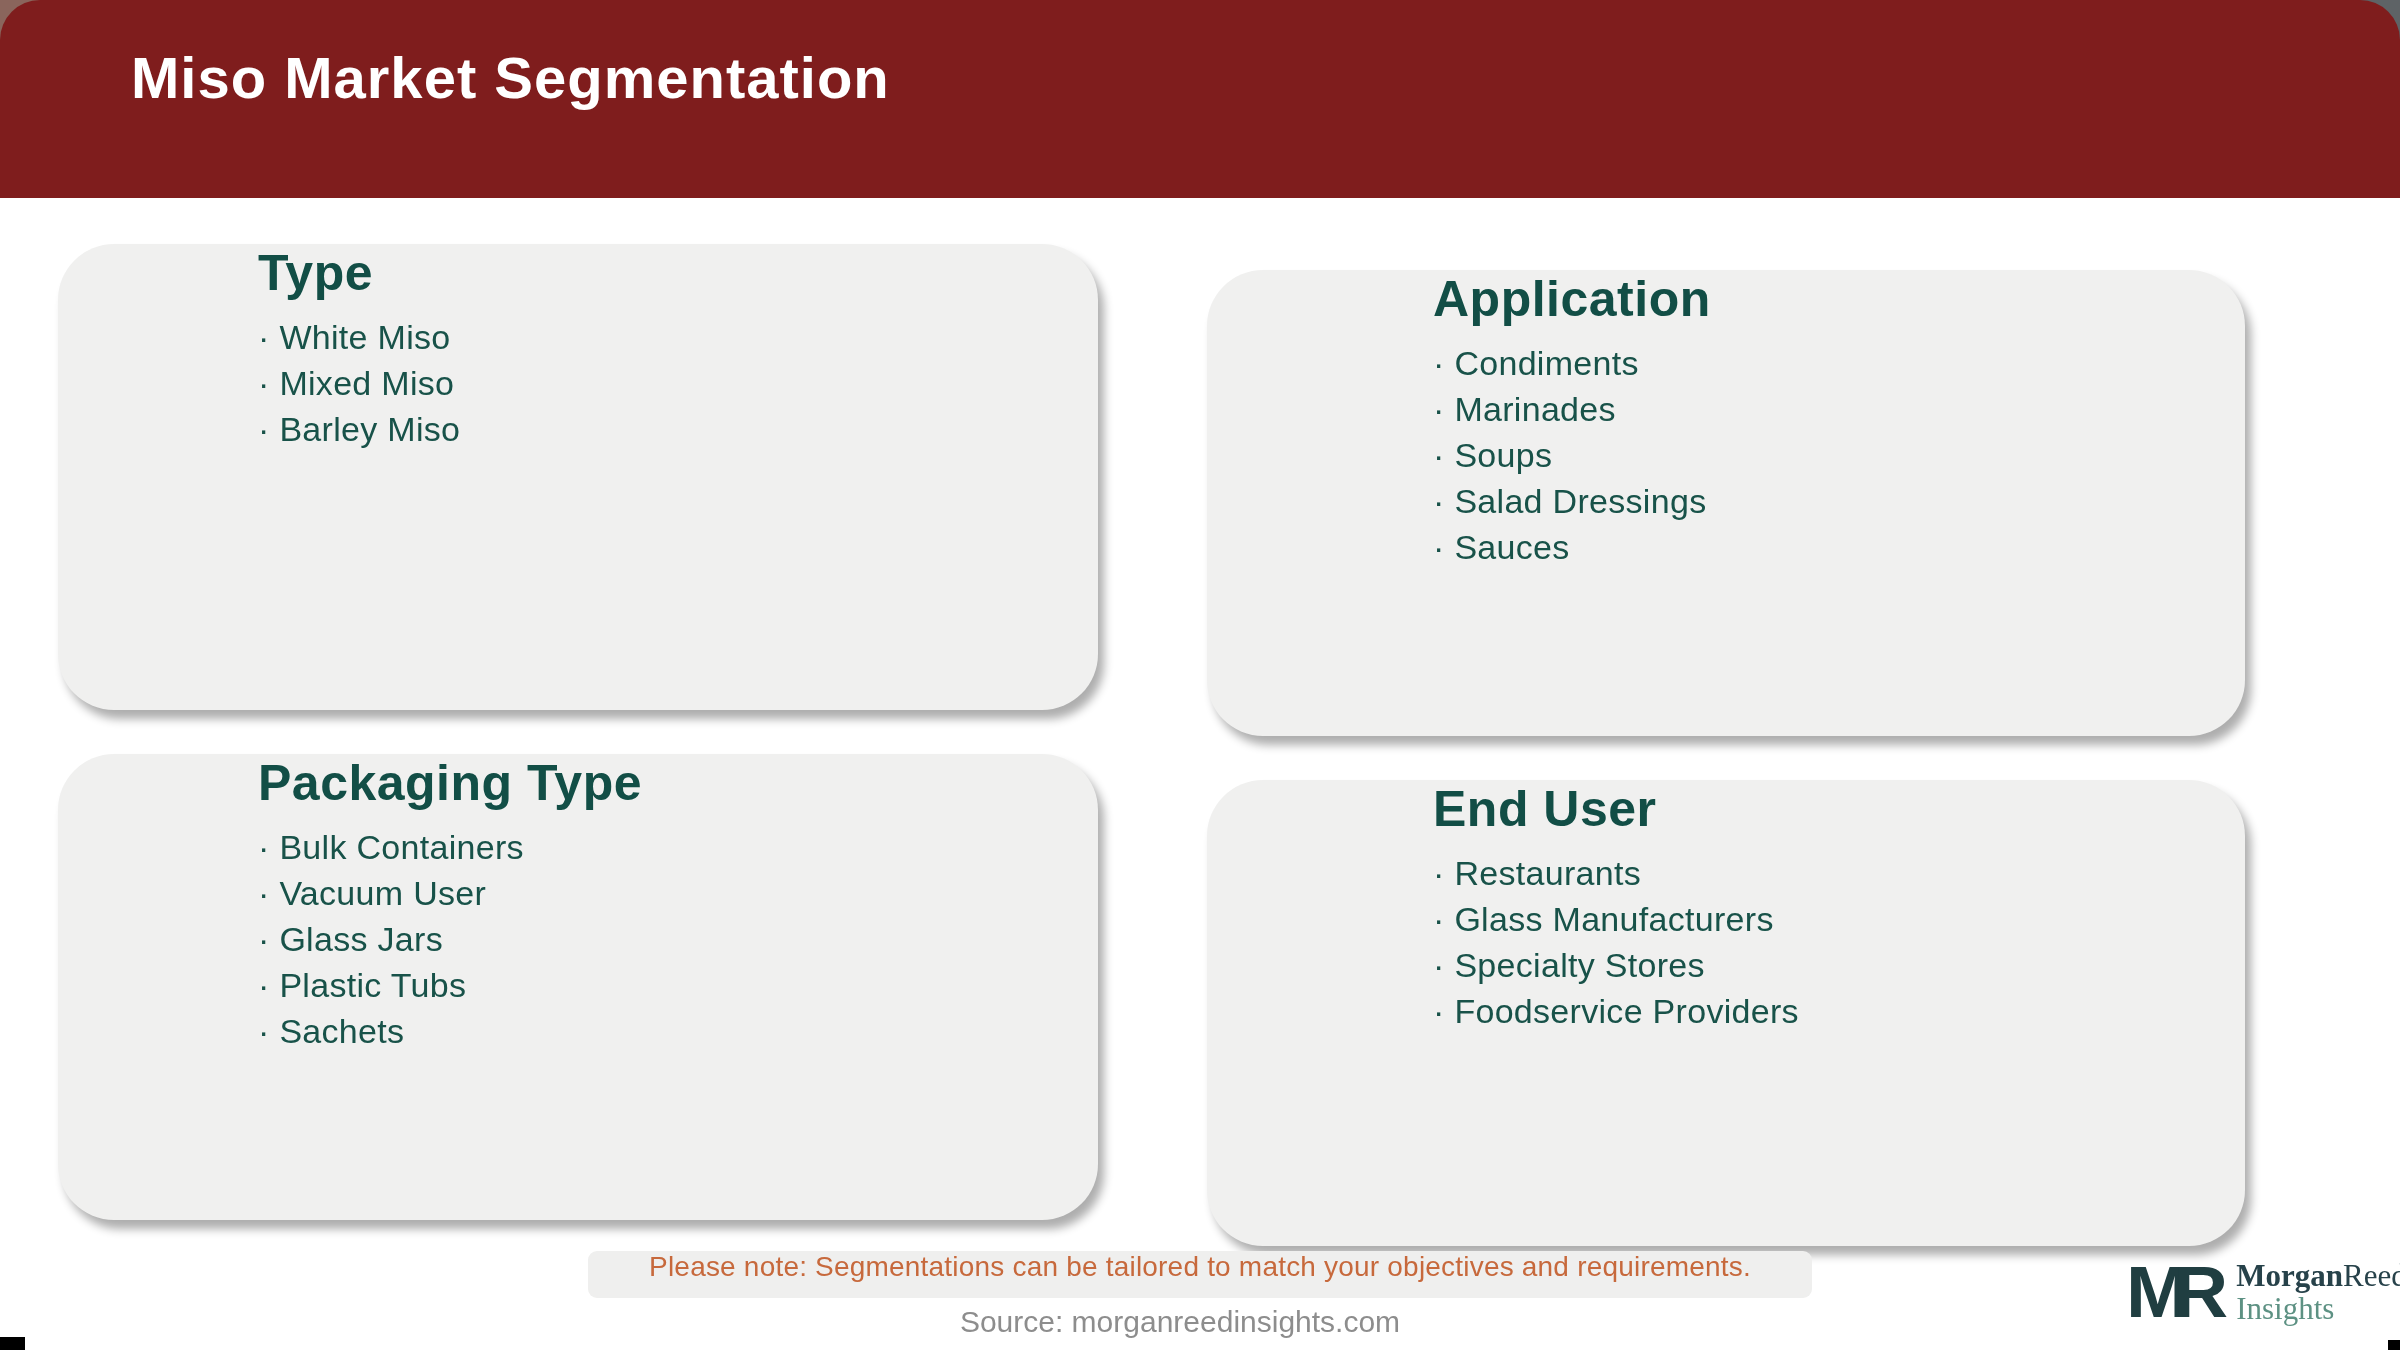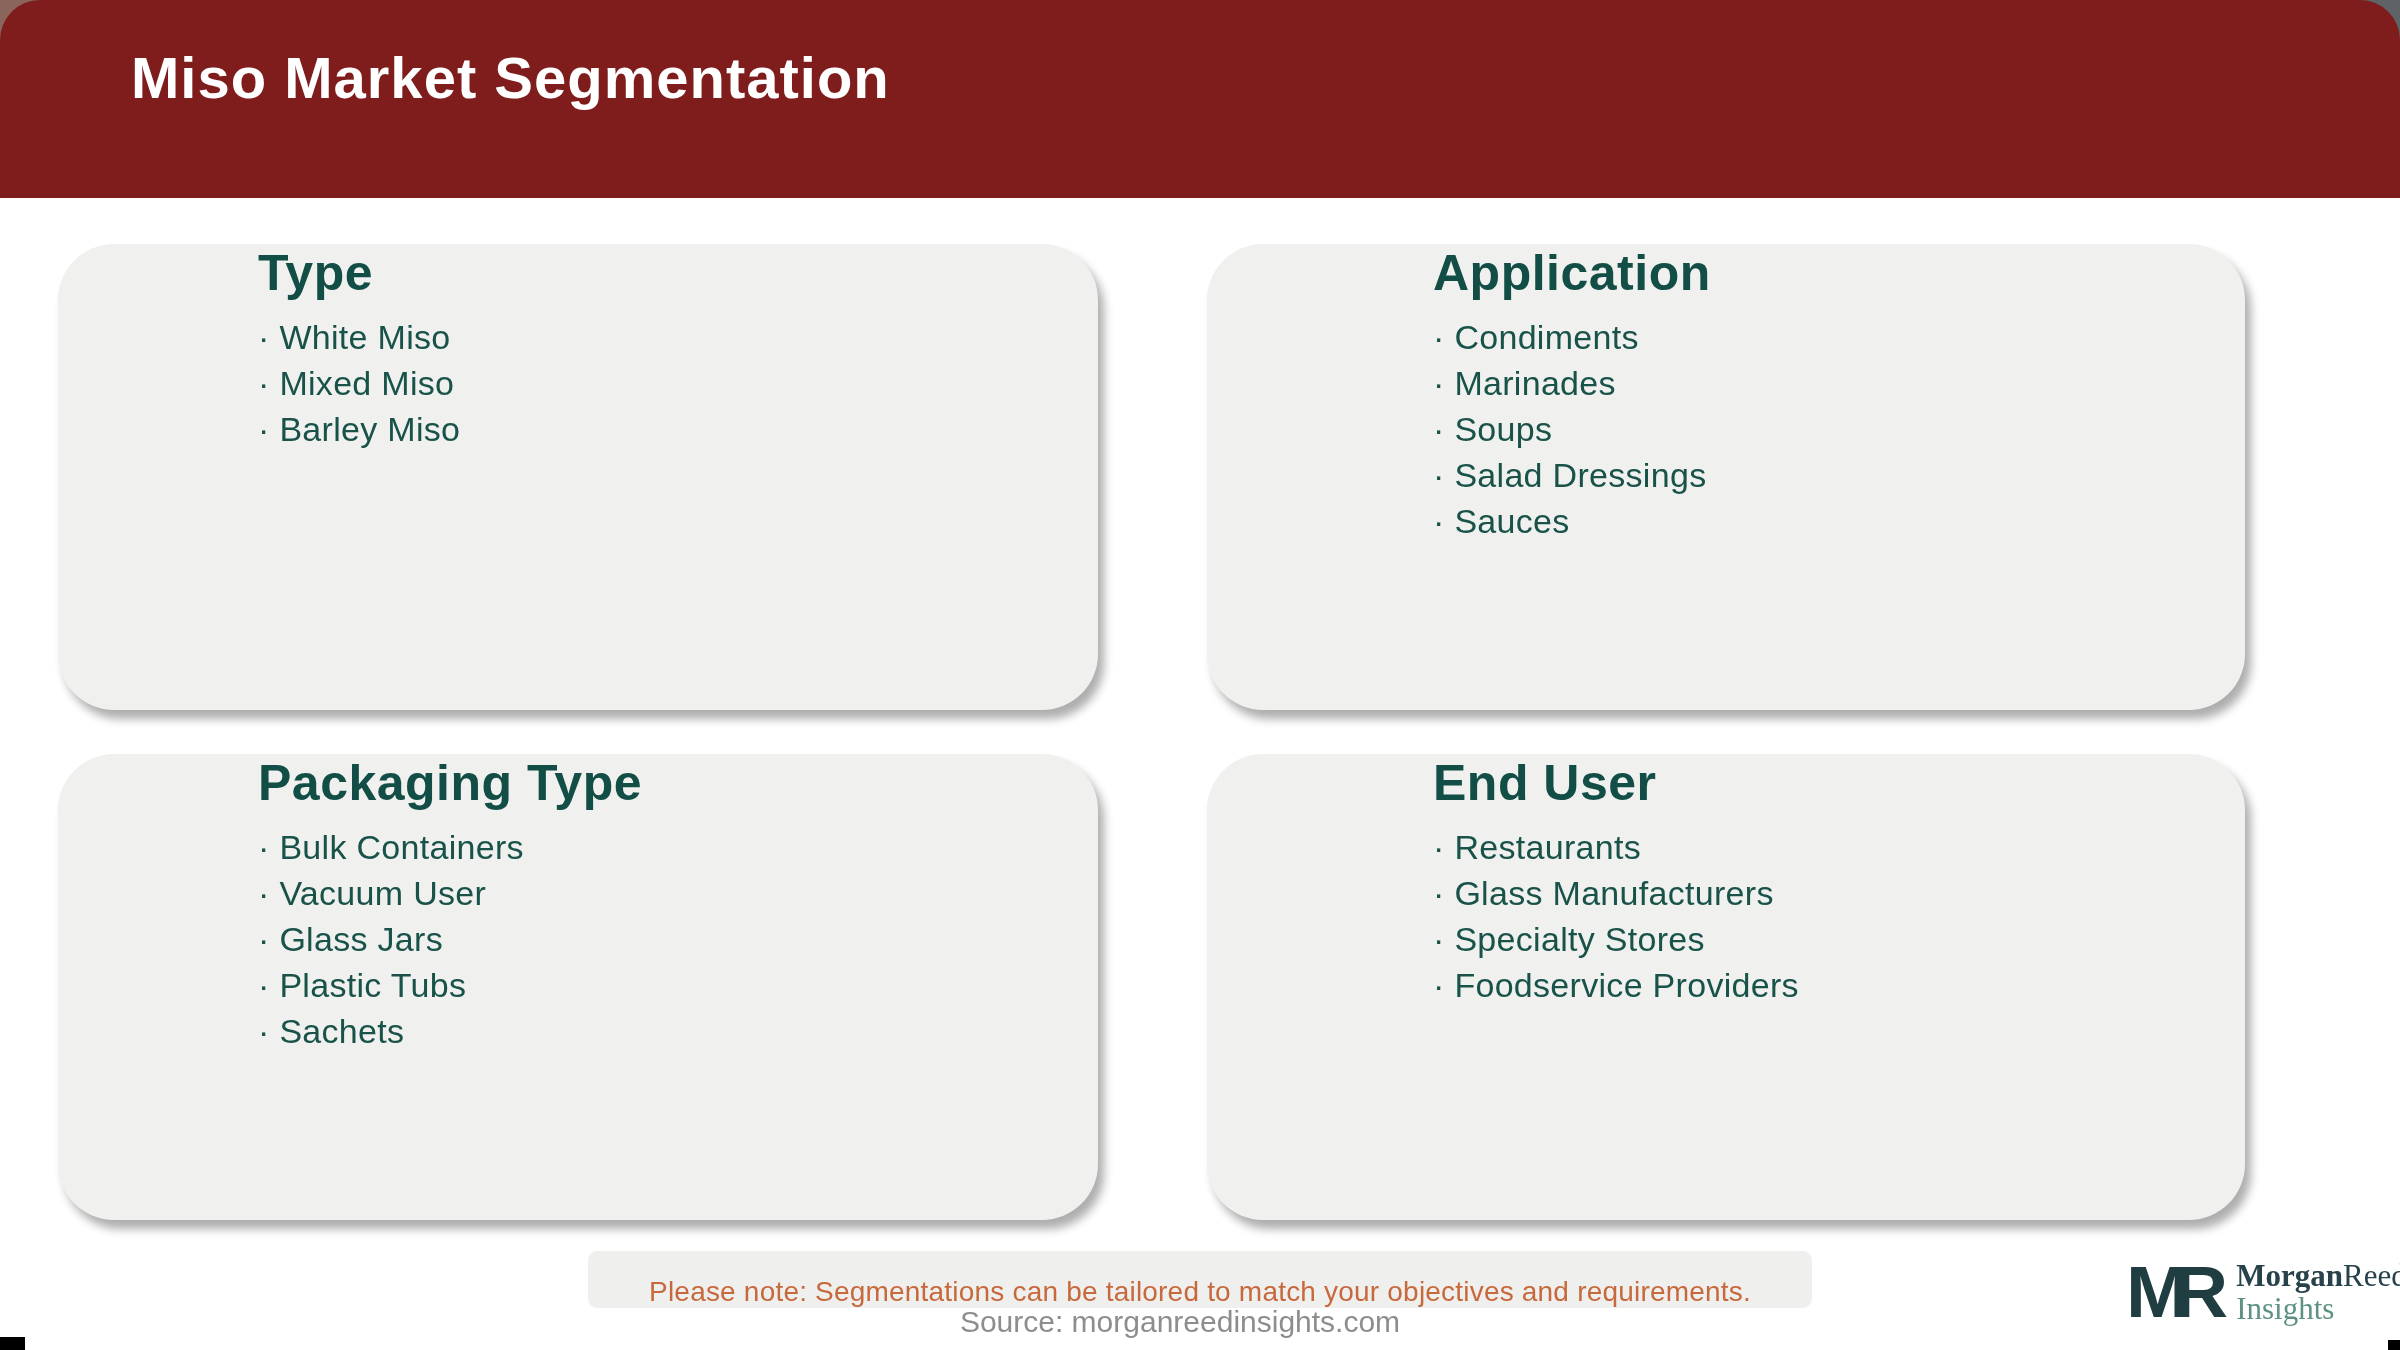--- a/index.html
+++ b/index.html
@@ -39,21 +39,21 @@
 
   .card {
     position: absolute;
     width: 1040px;
     height: 466px;
     background: #f0f0ef;
     border-radius: 56px;
     box-shadow: 6px 9px 10px rgba(0,0,0,0.32);
   }
   .card.col-left  { left: 58px;   padding-left: 200px; }
-  .card.col-right { left: 1207px; padding-left: 226px; width: 1038px; }
+  .card.col-right { left: 1207px; padding-left: 226px; width: 1038px; margin-top: 26px; }
   .card.row-top    { top: 244px; }
   .card.row-bottom { top: 754px; }
 
   .card-title {
     font-size: 50px;
     line-height: 58px;
     font-weight: bold;
     color: #124e46;
     letter-spacing: 0.5px;
     margin-bottom: 12px;
@@ -63,24 +63,24 @@
     font-size: 34px;
     line-height: 46px;
     color: #185249;
     letter-spacing: 0.3px;
   }
   .card-item::before { content: "·\00a0"; color: #185249; }
 
   .note-bar {
     position: absolute;
     left: 588px; top: 1251px;
-    width: 1224px; height: 57px;
+    width: 1224px; height: 47px;
     background: #efefee;
     border-radius: 9px;
-    display: flex; align-items: flex-end; justify-content: center;
+    display: flex; align-items: flex-start; justify-content: center;
   }
   .note-text {
     font-size: 28px;
     color: #c7693c;
     letter-spacing: 0.2px;
   }
 
   .source-text {
     position: absolute;
     left: 0; top: 1305px;

